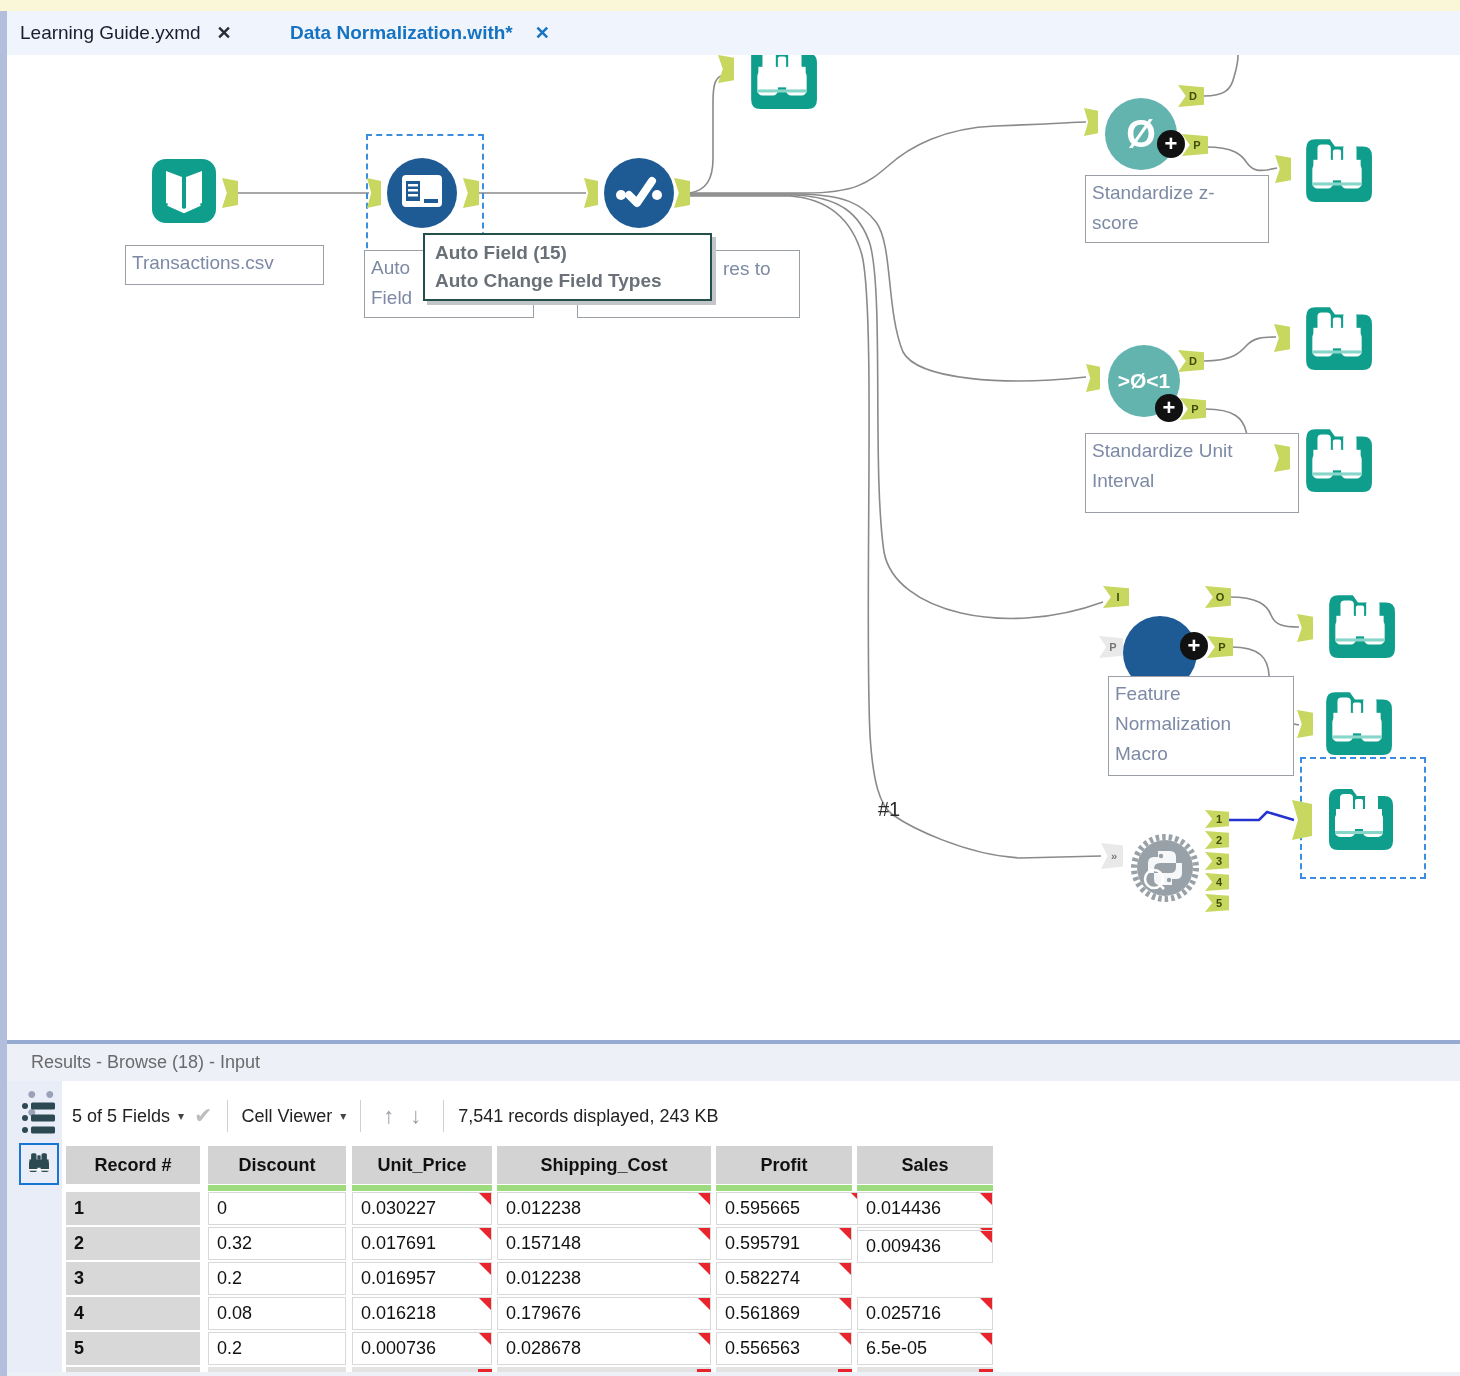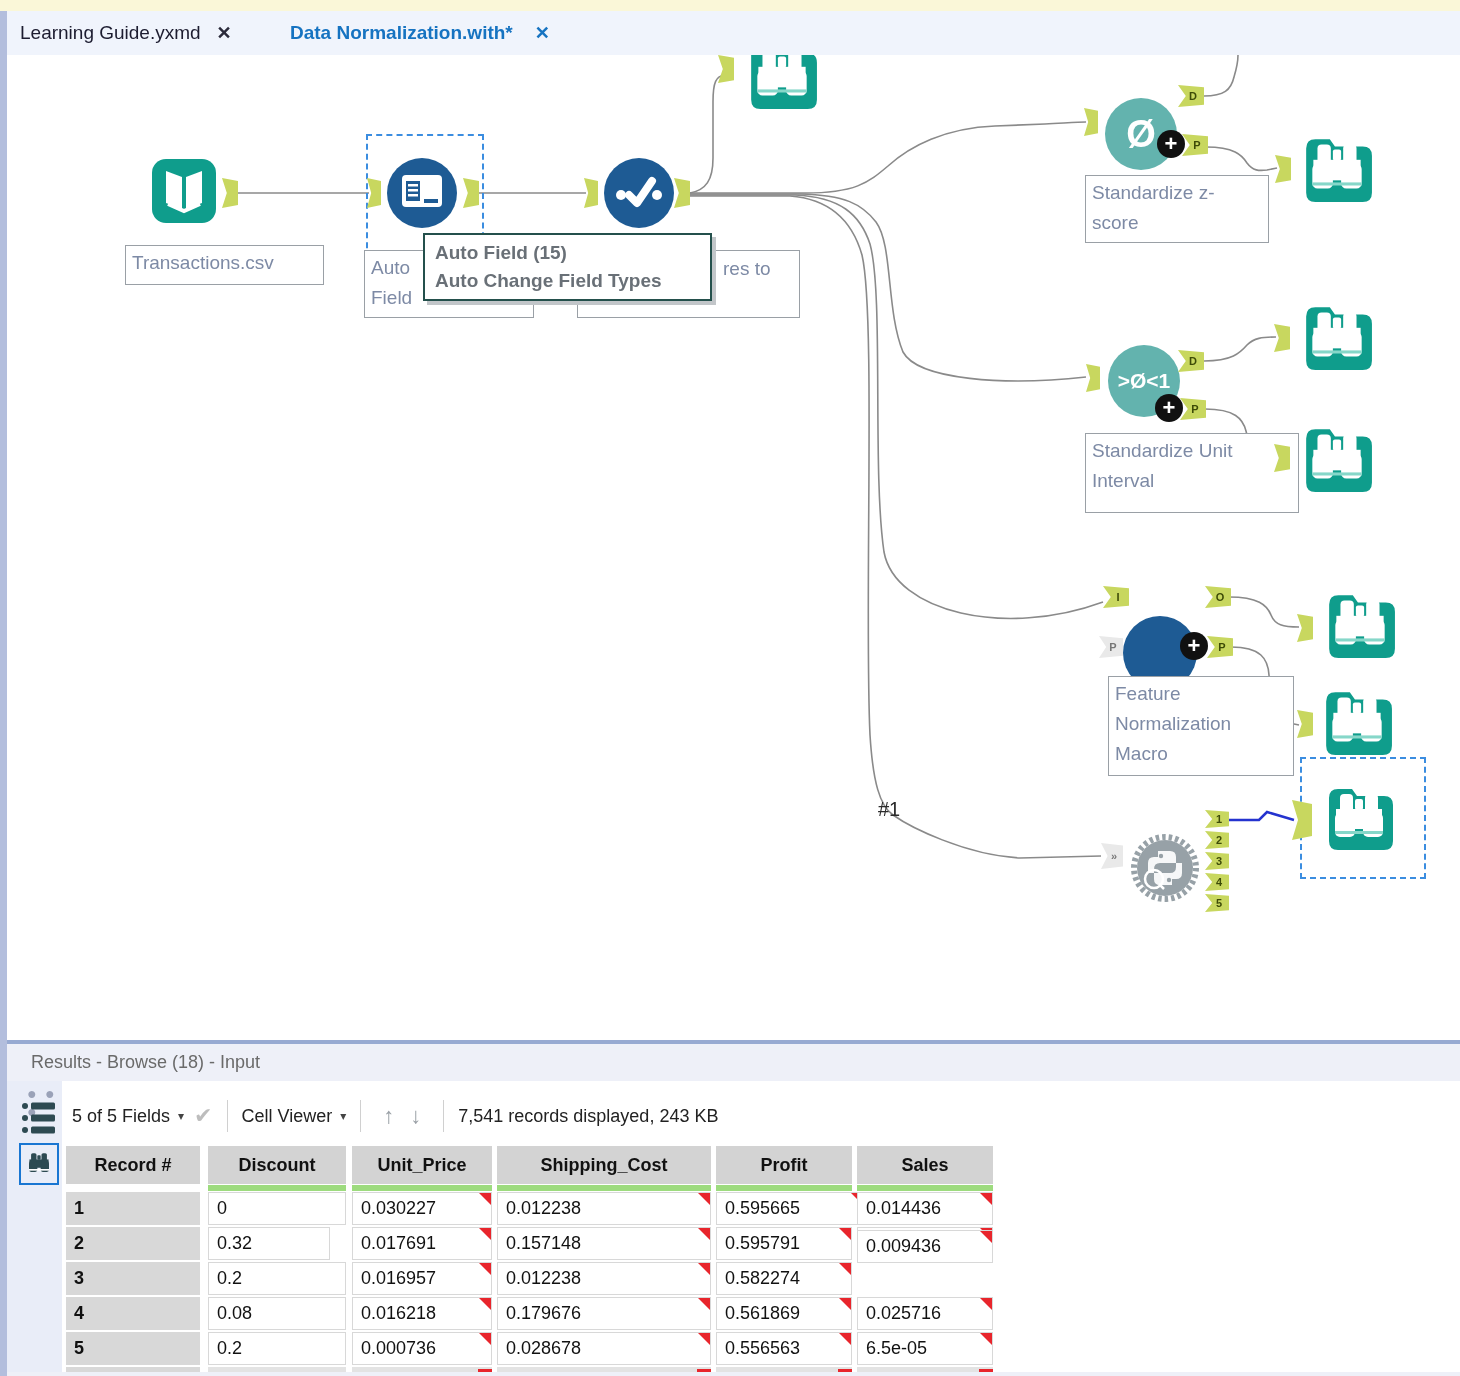--- a/index.html
+++ b/index.html
@@ -369,21 +369,21 @@
     <div class="tbl-bar" style="left:857px;top:1185px;width:136px"></div>
 
     <div class="tbl-cell tbl-rec" style="left:66px;top:1192px;width:134px">1</div>
     <div class="tbl-cell" style="left:208px;top:1192px;width:138px">0</div>
     <div class="tbl-cell flag" style="left:352px;top:1192px;width:140px">0.030227</div>
     <div class="tbl-cell flag" style="left:497px;top:1192px;width:214px">0.012238</div>
     <div class="tbl-cell flag" style="left:716px;top:1192px;width:148px">0.595665</div>
     <div class="tbl-cell flag" style="left:857px;top:1192px;width:136px">0.014436</div>
 
     <div class="tbl-cell tbl-rec" style="left:66px;top:1227px;width:134px">2</div>
-    <div class="tbl-cell" style="left:208px;top:1227px;width:122px">0.32</div>
+    <div class="tbl-cell" style="left:208px;top:1227px;width:138px">0.32</div>
     <div class="tbl-cell flag" style="left:352px;top:1227px;width:140px">0.017691</div>
     <div class="tbl-cell flag" style="left:497px;top:1227px;width:214px">0.157148</div>
     <div class="tbl-cell flag" style="left:716px;top:1227px;width:136px">0.595791</div>
     <div class="tbl-cell flag" style="left:857px;top:1227px;width:136px">0.014483</div>
 
     <div class="tbl-cell tbl-rec" style="left:66px;top:1262px;width:134px">3</div>
     <div class="tbl-cell" style="left:208px;top:1262px;width:138px">0.2</div>
     <div class="tbl-cell flag" style="left:352px;top:1262px;width:140px">0.016957</div>
     <div class="tbl-cell flag" style="left:497px;top:1262px;width:214px">0.012238</div>
     <div class="tbl-cell flag" style="left:716px;top:1262px;width:136px">0.582274</div>

